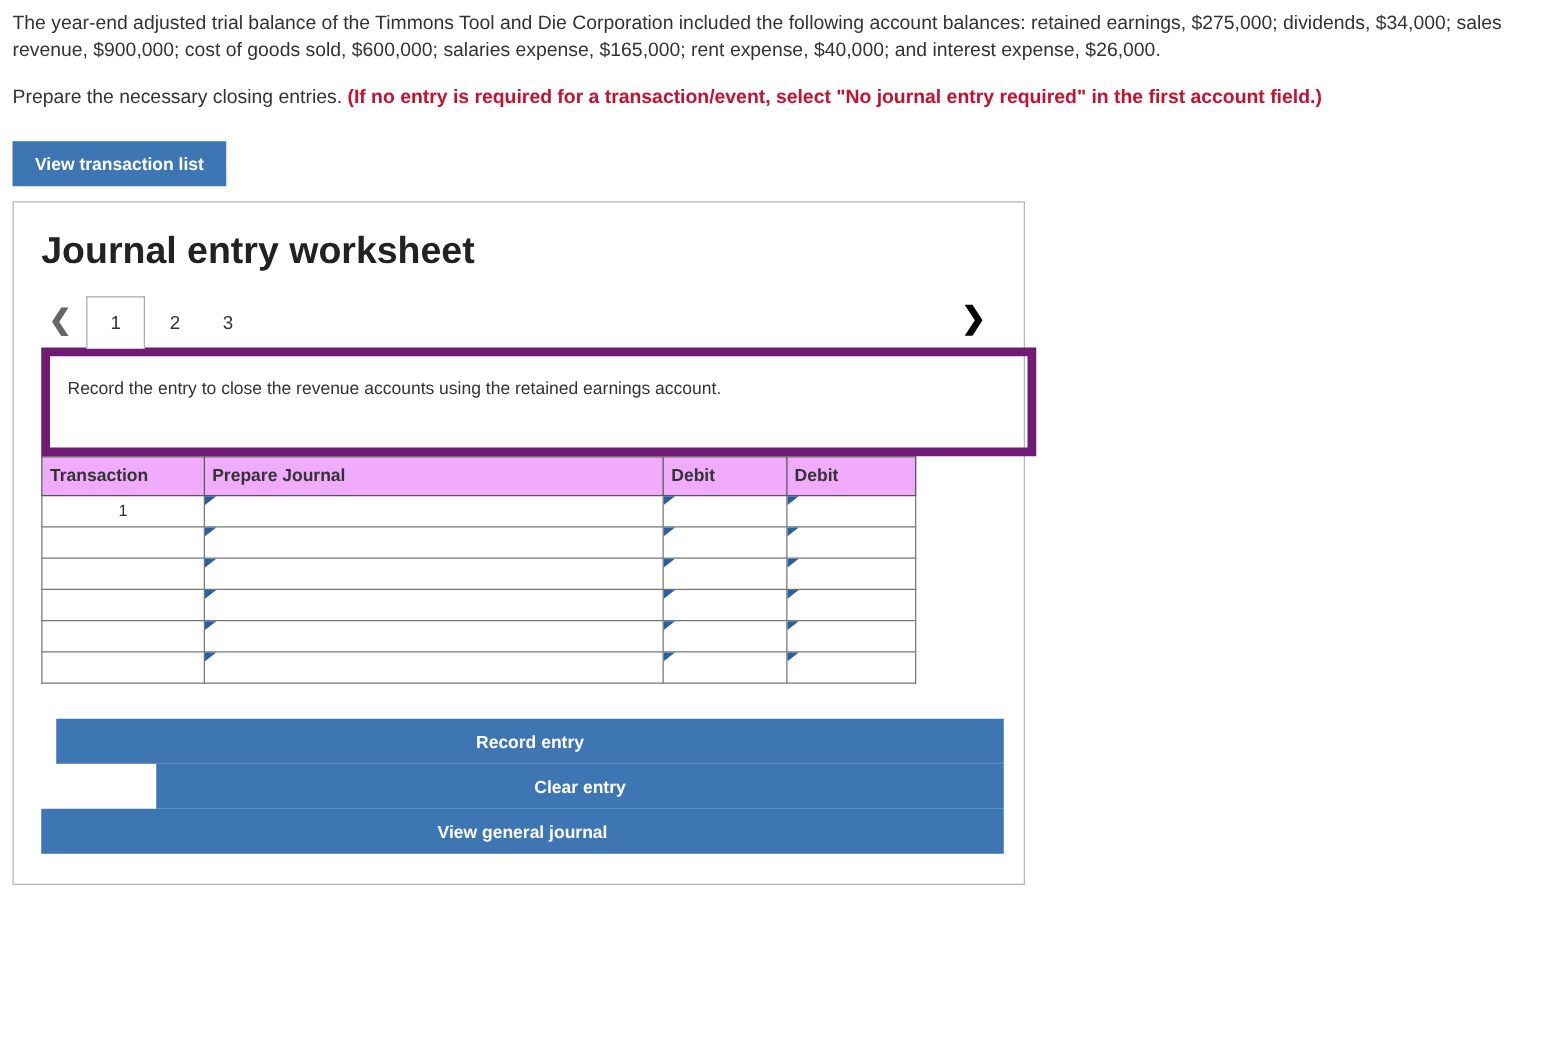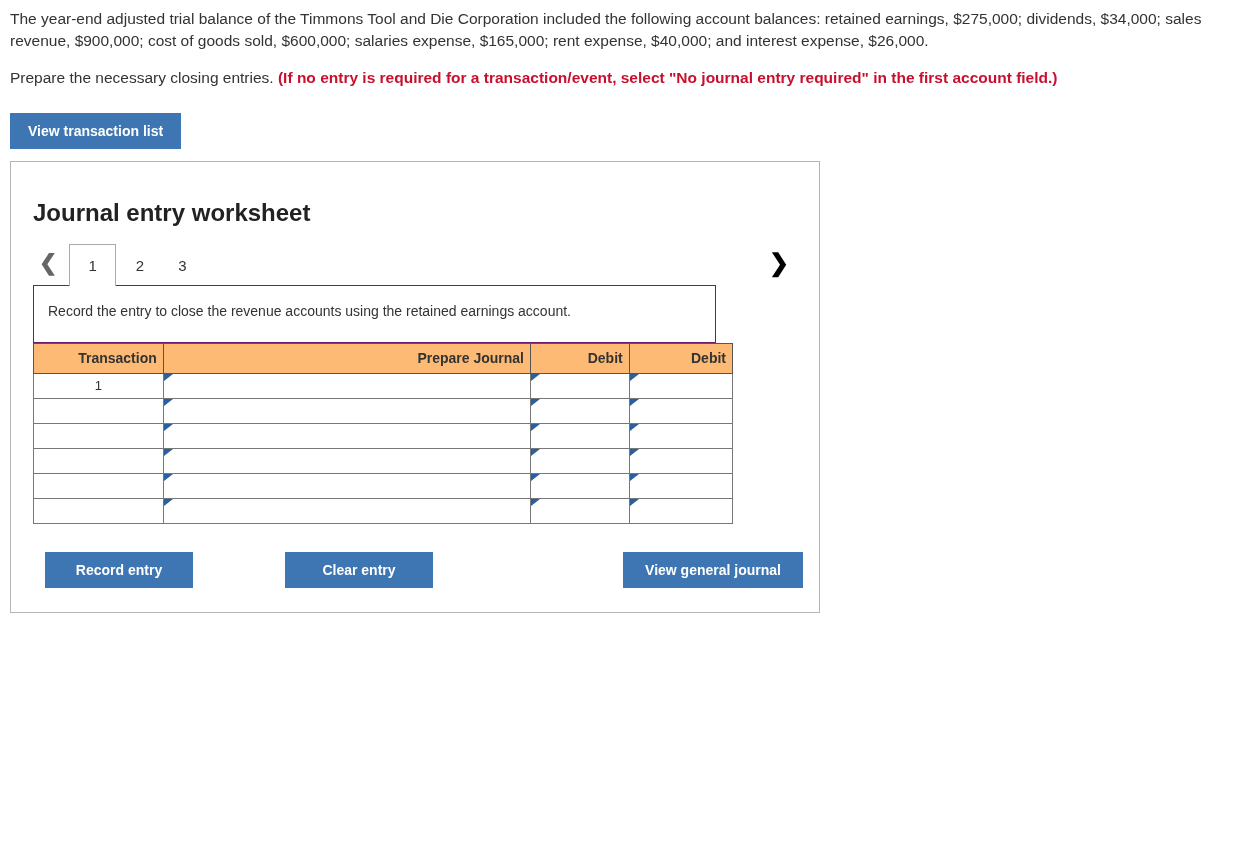--- a/index.html
+++ b/index.html
@@ -31,23 +31,23 @@
     text-align: center;
   }
   .worksheet-panel {
     border: 1px solid #b5b5b5;
     margin-top: 12px;
     padding: 18px 22px 24px 22px;
     width: 810px;
     box-sizing: border-box;
   }
   .worksheet-title {
-    font-size: 24px;
-    font-weight: bold;
-    margin: 16px 0 10px 0;
+    font-size: 30px;
+    font-weight: bold;
+    margin: 0 0 10px 0;
     color: #222;
   }
   .tab-row {
     display: flex;
     align-items: flex-end;
     margin-bottom: 0;
     position: relative;
   }
   .chev {
     font-size: 22px;
@@ -74,45 +74,45 @@
     cursor: pointer;
     position: relative;
     bottom: -1px;
   }
   .tab.inactive {
     border: none;
     background: transparent;
     padding: 10px 14px;
   }
   .instruction-box {
-    border: 1px solid #701a75;
-    padding: 16px 14px 20px 14px;
+    border: 7px solid #701a75;
+    padding: 16px 14px 38px 14px;
     font-family: Verdana, Geneva, sans-serif;
     font-size: 14px;
     color: #333;
-    width: 683px;
+    width: 796px;
     box-sizing: border-box;
   }
   .note-red {
     color: #c8102e;
     font-family: Verdana, Geneva, sans-serif;
     font-size: 13px;
     margin: 14px 0 10px 0;
   }
   table.journal {
     border-collapse: collapse;
     width: 700px;
   }
   table.journal th {
-    background: #fdba74;
+    background: #f0abfc;
     border: 1px solid #555;
     padding: 5px 6px;
     font-size: 14px;
     font-weight: bold;
-    text-align: right;
+    text-align: left;
     font-family: Arial, sans-serif;
   }
   table.journal td {
     border: 1px solid #777;
     height: 22px;
     position: relative;
     font-size: 13px;
     text-align: center;
   }
   .col-trans { width: 120px; }
@@ -124,20 +124,21 @@
     position: absolute;
     left: 0;
     top: 0;
     border-top: 7px solid #2a5fa0;
     border-right: 9px solid transparent;
   }
   .action-row {
     margin-top: 28px;
     display: flex;
     width: 770px;
+    flex-direction: column;
   }
   .action-row .btn { min-width: 148px; text-align: center; }
   .spacer { flex: 1; }
 </style>
 </head>
 <body>
 
 
 
 <div class="problem-text">The year-end adjusted trial balance of the Timmons Tool and Die Corporation included the following account balances: retained earnings, $275,000; dividends, $34,000; sales revenue, $900,000; cost of goods sold, $600,000; salaries expense, $165,000; rent expense, $40,000; and interest expense, $26,000.</div>

